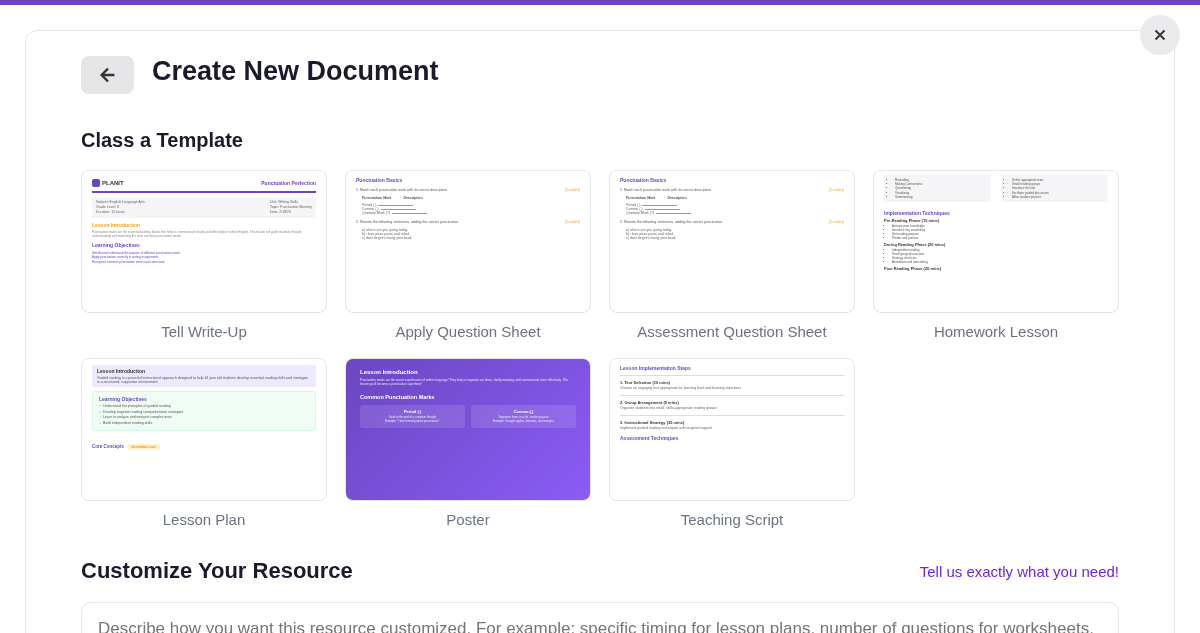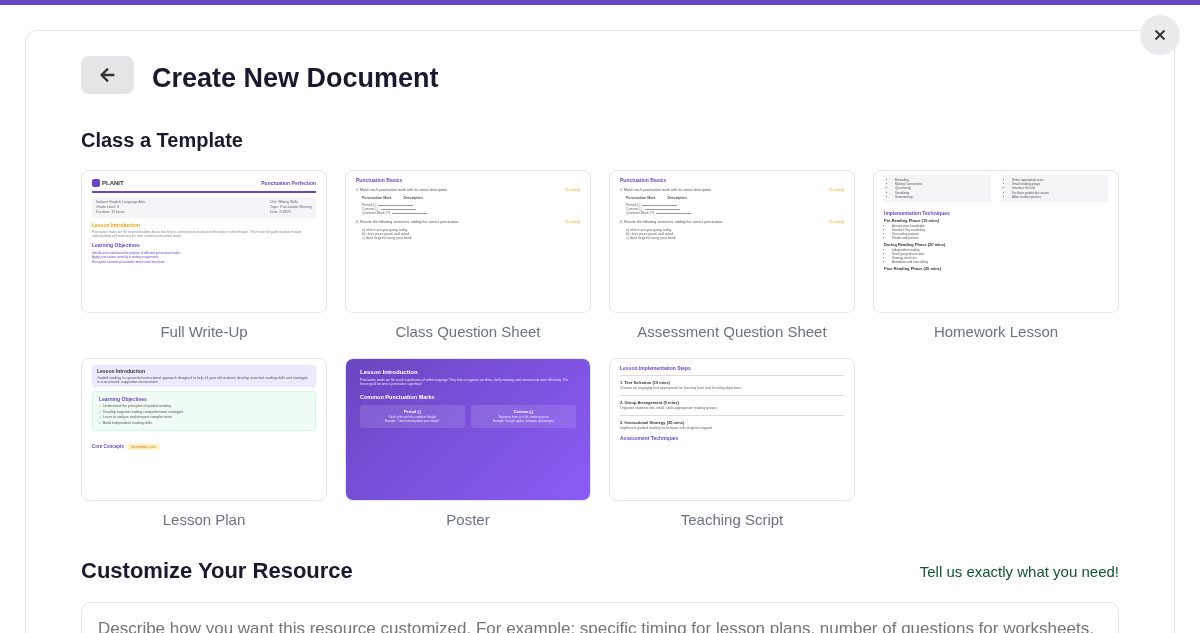--- a/index.html
+++ b/index.html
@@ -1,32 +1,32 @@
 <!DOCTYPE html>
 <html><head>
   <meta charset="utf-8">
   <style>
     * { box-sizing: border-box; margin: 0; padding: 0; }
     body { font-family: -apple-system, BlinkMacSystemFont, 'Segoe UI', sans-serif; background: #fff; border-top: 5px solid #6b46c1; }
     .close-btn { position: absolute; top: 15px; right: 20px; width: 40px; height: 40px; border-radius: 50%; background: #ebebed; border: none; display: flex; align-items: center; justify-content: center; cursor: pointer; }
     .close-btn svg { width: 18px; height: 18px; stroke: #333; }
     .container { padding: 25px 55px 0; border: 1px solid #e5e5e8; border-radius: 12px; margin: 25px; min-height: 600px; }
-    .header { display: flex; align-items: flex-end; gap: 18px; margin-bottom: 35px; }
+    .header { display: flex; align-items: flex-start; gap: 18px; margin-bottom: 35px; }
     .back-btn { width: 53px; height: 38px; background: #e5e5e8; border: none; border-radius: 8px; display: flex; align-items: center; justify-content: center; cursor: pointer; }
     .back-btn svg { width: 22px; height: 22px; stroke: #333; }
     .page-title { font-size: 27px; font-weight: 700; color: #1a1a2e; }
     .section-title { font-size: 20px; font-weight: 700; color: #1a1a2e; margin-bottom: 18px; }
     .templates-grid { display: grid; grid-template-columns: repeat(4, 1fr); gap: 18px; margin-bottom: 18px; }
     .templates-grid-2 { display: grid; grid-template-columns: repeat(4, 1fr); gap: 18px; margin-bottom: 30px; }
     .template-card { display: flex; flex-direction: column; gap: 10px; cursor: pointer; }
     .template-preview { height: 143px; border: 1px solid #e5e5e8; border-radius: 8px; overflow: hidden; background: #fff; position: relative; }
     .template-label { text-align: center; color: #6b7280; font-size: 15px; }
     .customize-row { display: flex; justify-content: space-between; align-items: center; margin-bottom: 18px; }
     .customize-title { font-size: 22px; font-weight: 700; color: #1a1a2e; }
-    .customize-hint { color: #14532d; font-size: 15px; }
+    .customize-hint { color: #6d28d9; font-size: 15px; }
     .customize-input { width: 100%; border: 1px solid #e5e5e8; border-radius: 10px; padding: 16px; font-size: 17px; color: #9ca3af; font-family: inherit; resize: none; height: 50px; overflow: hidden; }
     
     
     .pv { padding: 8px 10px; font-size: 4px; color: #555; line-height: 1.4; }
     .pv-header { display: flex; justify-content: space-between; align-items: center; padding-bottom: 4px; border-bottom: 2px solid #6b46c1; margin-bottom: 4px; }
     .pv-logo { display: flex; align-items: center; gap: 2px; font-size: 6px; font-weight: 700; color: #333; }
     .pv-logo-icon { width: 8px; height: 8px; background: #6b46c1; border-radius: 2px; }
     .pv-badge { color: #6b46c1; font-size: 5px; font-weight: 600; }
     .pv-box { background: #f5f5f7; padding: 3px 4px; border-radius: 2px; margin-bottom: 4px; font-size: 3.5px; color: #666; display: flex; justify-content: space-between; }
     .pv-intro { color: #f59e0b; font-size: 5px; font-weight: 600; margin-bottom: 2px; }
@@ -120,21 +120,21 @@
 Date: 2/18/25</div>
           </div>
           <div class="pv-intro">Lesson Introduction</div>
           <div class="pv-tiny">Punctuation marks are the essential building blocks that help us communicate clearly and effectively in written English. This lesson will guide students through understanding and mastering the most common punctuation marks.</div>
           <div class="pv-obj">Learning Objectives</div>
           <div class="pv-li">Identify and understand the purpose of different punctuation marks</div>
           <div class="pv-li">Apply punctuation correctly in writing assignments</div>
           <div class="pv-li">Recognize common punctuation errors and corrections</div>
         </div>
       </div>
-      <div class="template-label">Full Write-Up</div>
+      <div class="template-label">Tell Write-Up</div>
     </div>
 
     <div class="template-card">
       <div class="template-preview">
         <div class="pv2">
           <div class="pv2-title">Punctuation Basics</div>
           <div class="pv2-q">
               <span class="pv2-qt">1. Match each punctuation mark with its correct description.</span>
               <span class="pv2-pts">[5 marks]</span>
             </div>
@@ -147,21 +147,21 @@
           <div class="pv2-sub" style="margin-bottom:5px"><span>Question Mark (?)</span><span class="pv2-line"></span></div>
           <div class="pv2-q">
               <span class="pv2-qt">2. Rewrite the following sentences, adding the correct punctuation.</span>
               <span class="pv2-pts">[5 marks]</span>
             </div>
           <div class="pv2-sub">a) where are you going today</div>
           <div class="pv2-sub">b) i love pizza pasta and salad</div>
           <div class="pv2-sub">c) dont forget to bring your book</div>
         </div>
       </div>
-      <div class="template-label">Class Question Sheet</div>
+      <div class="template-label">Apply Question Sheet</div>
     </div>
 
     <div class="template-card">
       <div class="template-preview">
         <div class="pv2">
           <div class="pv2-title">Punctuation Basics</div>
           <div class="pv2-q">
               <span class="pv2-qt">1. Match each punctuation mark with its correct description.</span>
               <span class="pv2-pts">[5 marks]</span>
             </div>

